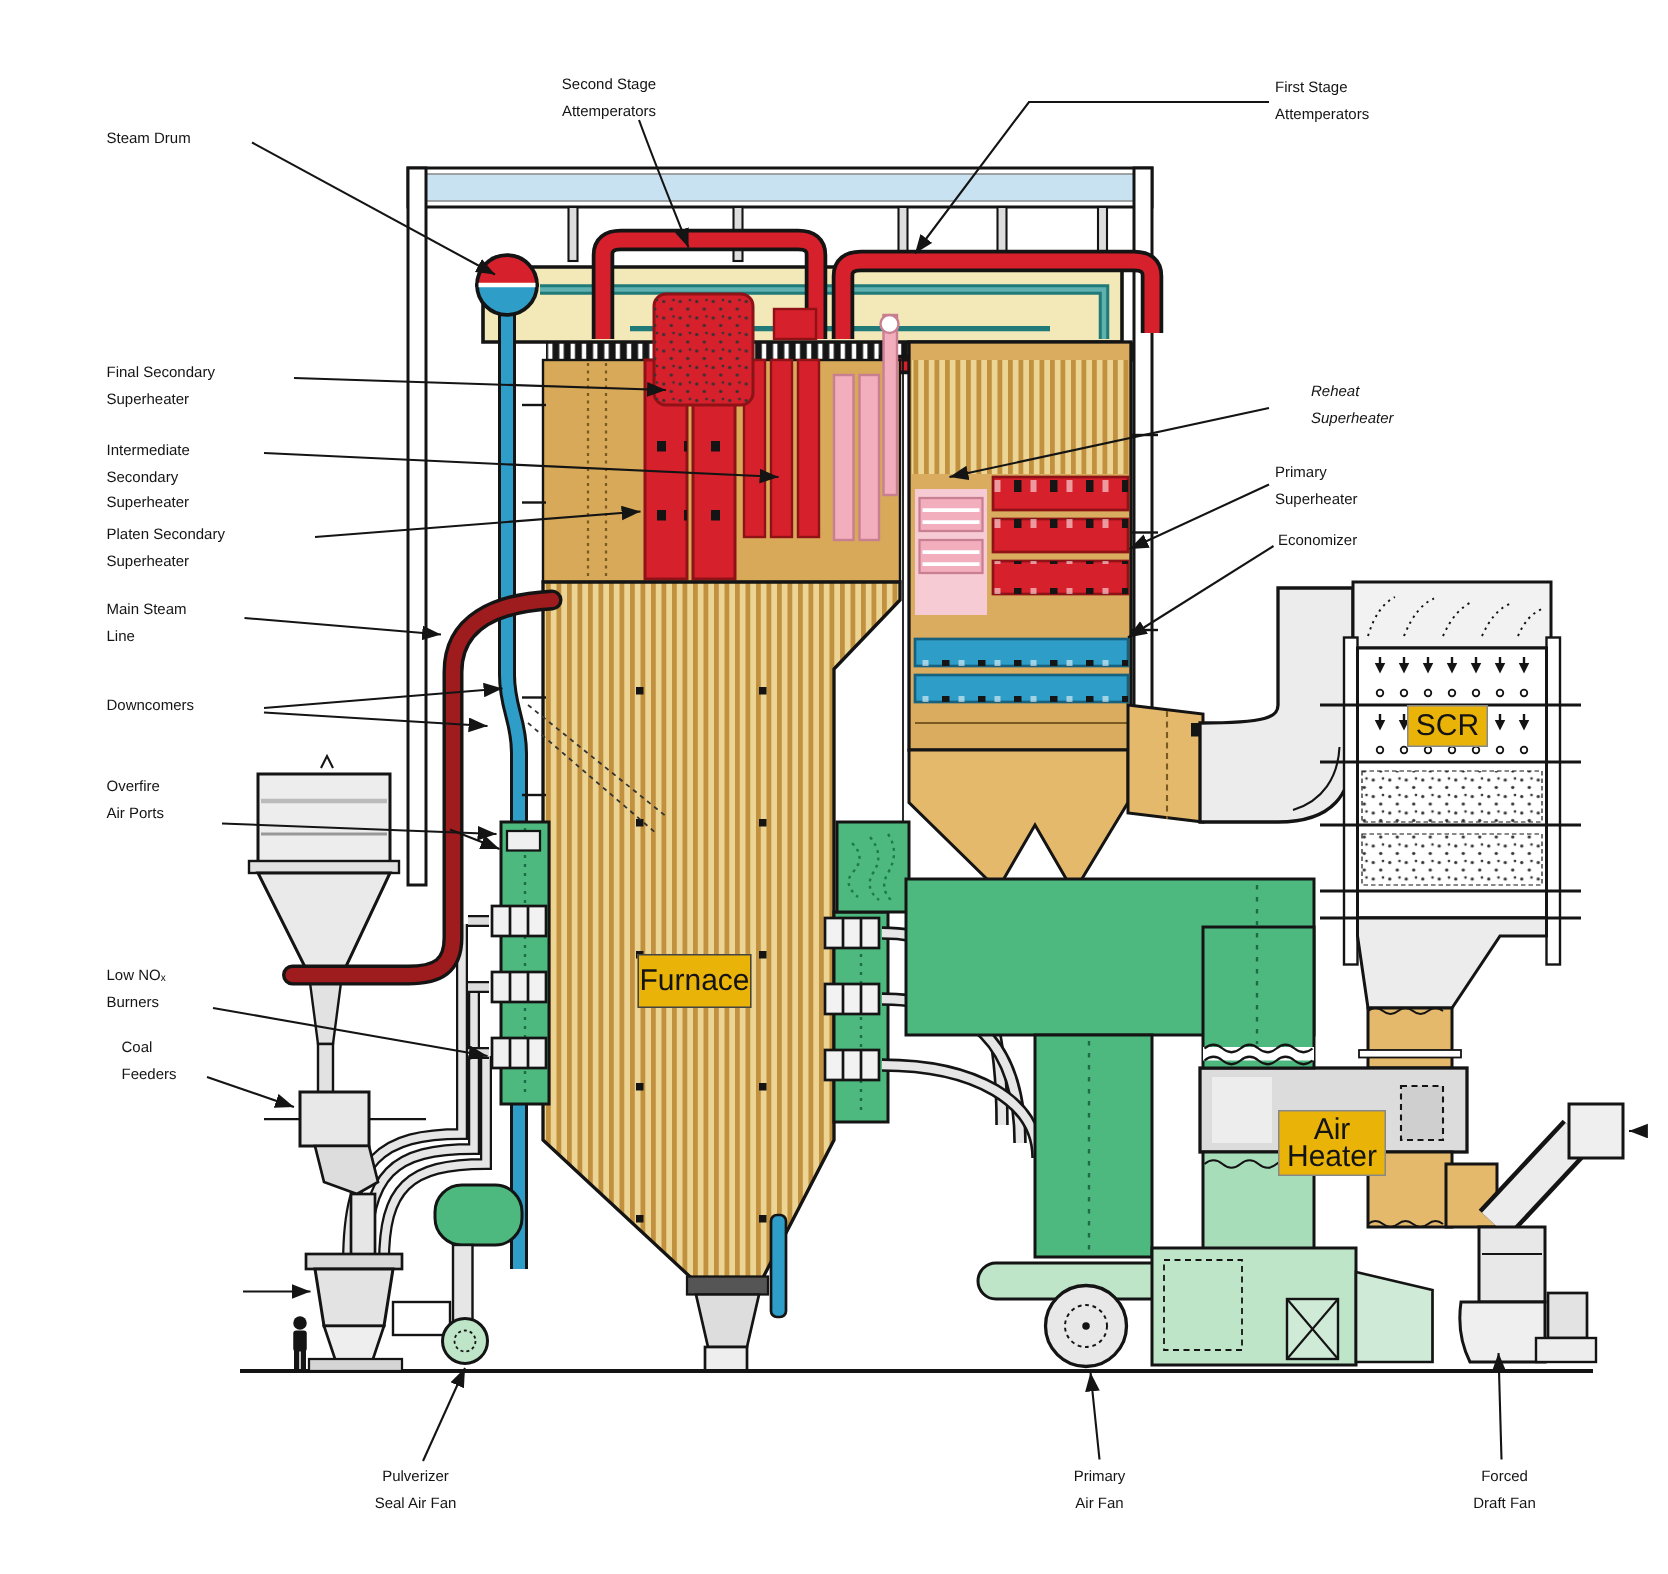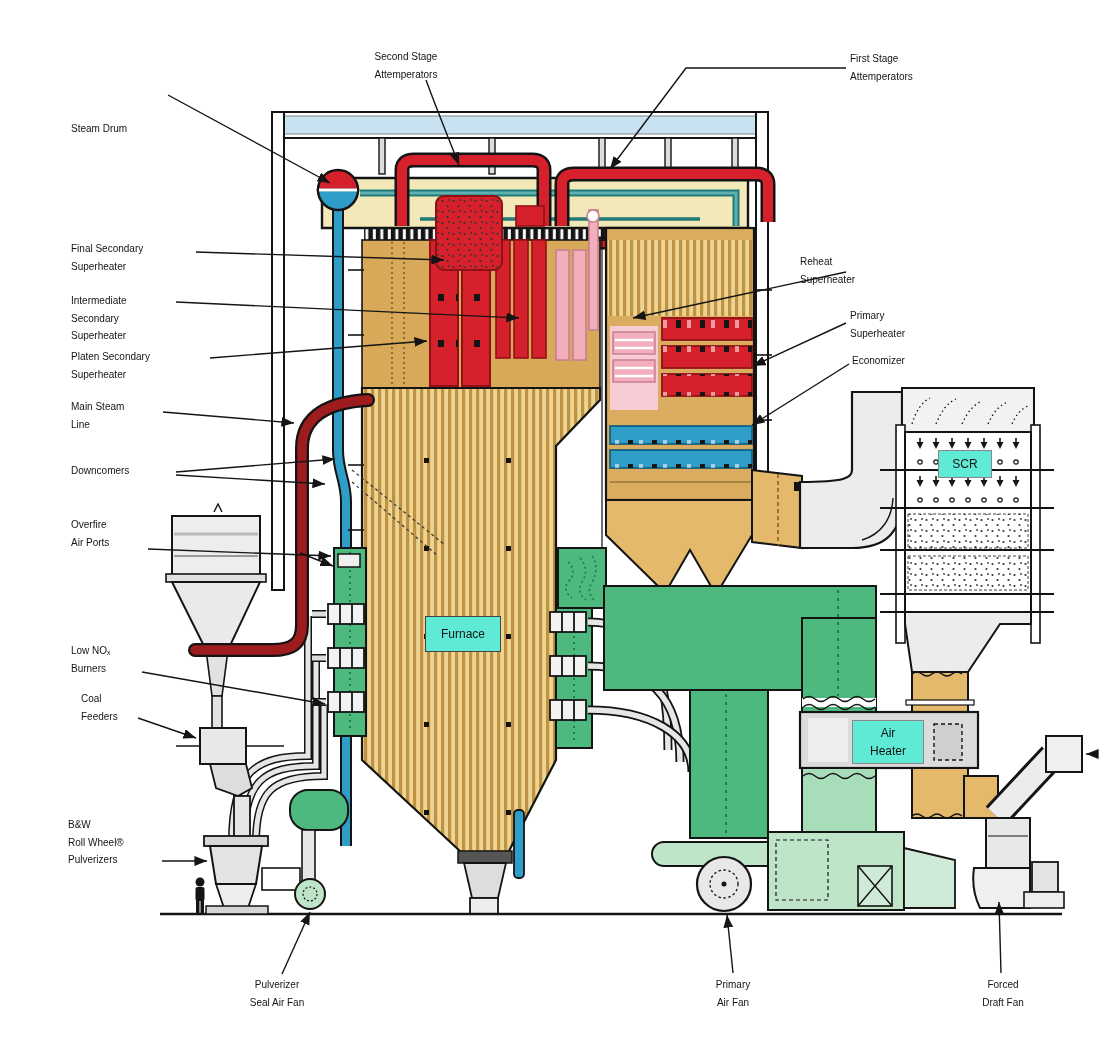--- a/index.html
+++ b/index.html
@@ -1,22 +1,22 @@
 <!DOCTYPE html>
 <html><head>
 <meta charset="utf-8">
 <style>
   html,body{margin:0;padding:0;background:#fff;}
   .canvas{position:relative;width:1112px;height:1049px;background:#fff;overflow:hidden;
           font-family:"Liberation Sans",sans-serif;}
   .canvas svg{position:absolute;left:0;top:0;}
   .lbl{position:absolute;font-size:10px;line-height:17.5px;color:#141414;white-space:pre-line;}
-  .boxlbl{position:absolute;background:#5eead4;border:1.5px solid #444;display:flex;
+  .boxlbl{position:absolute;background:#eab308;border:1.5px solid #444;display:flex;
           align-items:center;justify-content:center;text-align:center;
-          font-size:12px;line-height:18px;color:#141414;white-space:pre-line;}
+          font-size:20px;line-height:18px;color:#141414;white-space:pre-line;margin-top:20px;}
 </style>
 </head>
 <body>
 
 <div class="canvas">
 <svg width="1112" height="1049" viewBox="0 0 1112 1049">
 <defs>
   <marker id="arr" markerWidth="10" markerHeight="8" refX="9" refY="3.5" orient="auto">
     <path d="M0,0 L9,3.5 L0,7 Z" fill="#141414"></path>
   </marker>
@@ -393,47 +393,44 @@
   <path d="M162,861 L207,861" marker-end="url(#arr)"></path>
   <path d="M282,974 L310,912" marker-end="url(#arr)"></path>
   <path d="M846,272 L633,318" marker-end="url(#arr)"></path>
   <path d="M846,323 L753,366" marker-end="url(#arr)"></path>
   <path d="M849,364 L752,425" marker-end="url(#arr)"></path>
   <path d="M733,973 L727,915" marker-end="url(#arr)"></path>
   <path d="M1001,973 L999,902" marker-end="url(#arr)"></path>
 </g>
 </svg>
 
-<div class="lbl" style="left:71px;top:84px;width:120px;margin-top:36px;">Steam Drum</div>
+<div class="lbl" style="left:71px;top:84px;width:120px;">Steam Drum</div>
 <div class="lbl" style="left:338px;top:48px;width:136px;text-align:center;">Second Stage
 Attemperators</div>
 <div class="lbl" style="left:850px;top:50px;width:140px;">First Stage
 Attemperators</div>
 <div class="lbl" style="left:71px;top:240px;width:150px;">Final Secondary
 Superheater</div>
 <div class="lbl" style="left:71px;top:292px;width:140px;">Intermediate
 Secondary
 Superheater</div>
 <div class="lbl" style="left:71px;top:348px;width:160px;">Platen Secondary
 Superheater</div>
 <div class="lbl" style="left:71px;top:398px;width:110px;">Main Steam
 Line</div>
 <div class="lbl" style="left:71px;top:462px;width:110px;">Downcomers</div>
 <div class="lbl" style="left:71px;top:516px;width:100px;">Overfire
 Air Ports</div>
 <div class="lbl" style="left:71px;top:642px;width:100px;">Low NOₓ
 Burners</div>
 <div class="lbl" style="left:71px;top:690px;width:100px;margin-left:10px;">Coal
 Feeders</div>
-<div class="lbl" style="left:68px;top:816px;width:130px;">B&amp;W
-Roll Wheel®
-Pulverizers</div>
 <div class="lbl" style="left:217px;top:976px;width:120px;text-align:center;">Pulverizer
 Seal Air Fan</div>
-<div class="lbl" style="left:800px;top:253px;width:130px;">Reheat
+<div class="lbl" style="left:874px;top:253px;width:130px;font-style:italic;">Reheat
 Superheater</div>
 <div class="lbl" style="left:850px;top:307px;width:130px;">Primary
 Superheater</div>
 <div class="lbl" style="left:852px;top:352px;width:120px;">Economizer</div>
 <div class="lbl" style="left:688px;top:976px;width:90px;text-align:center;">Primary
 Air Fan</div>
 <div class="lbl" style="left:953px;top:976px;width:100px;text-align:center;">Forced
 Draft Fan</div>
 
 <div class="boxlbl" style="left:425px;top:616px;width:74px;height:34px;">Furnace</div>

